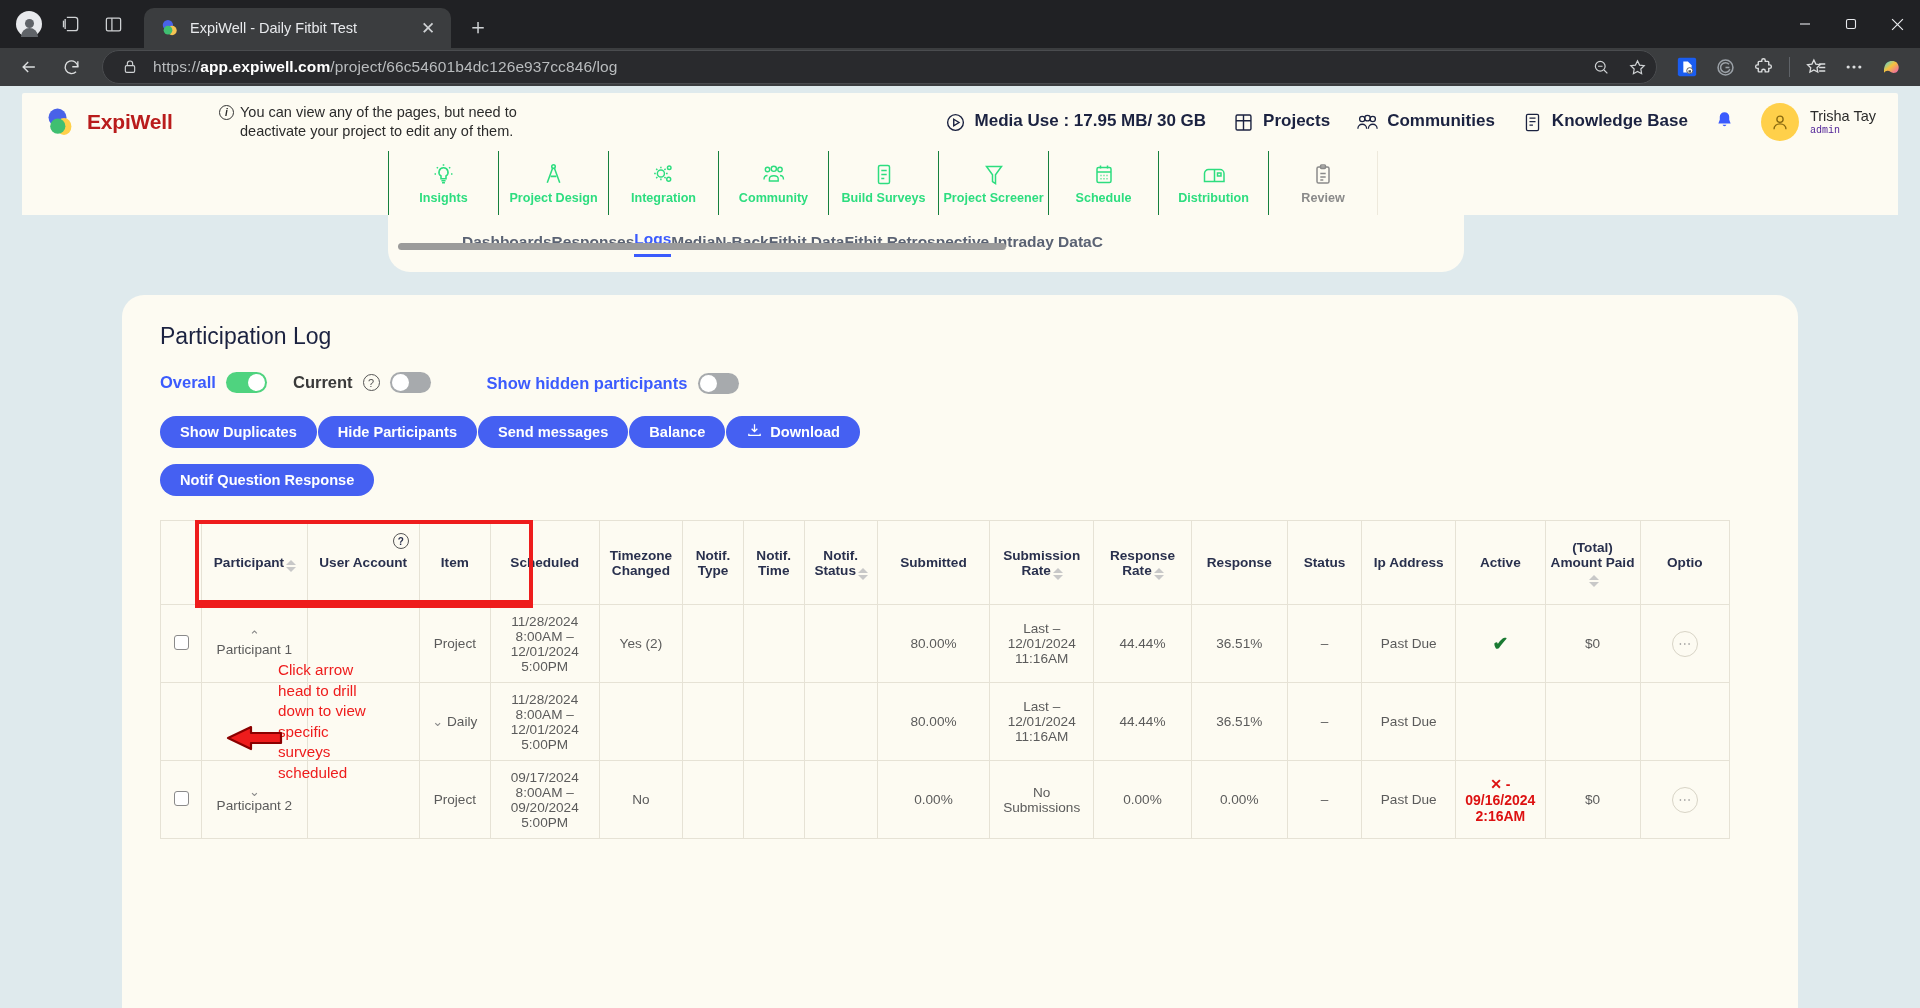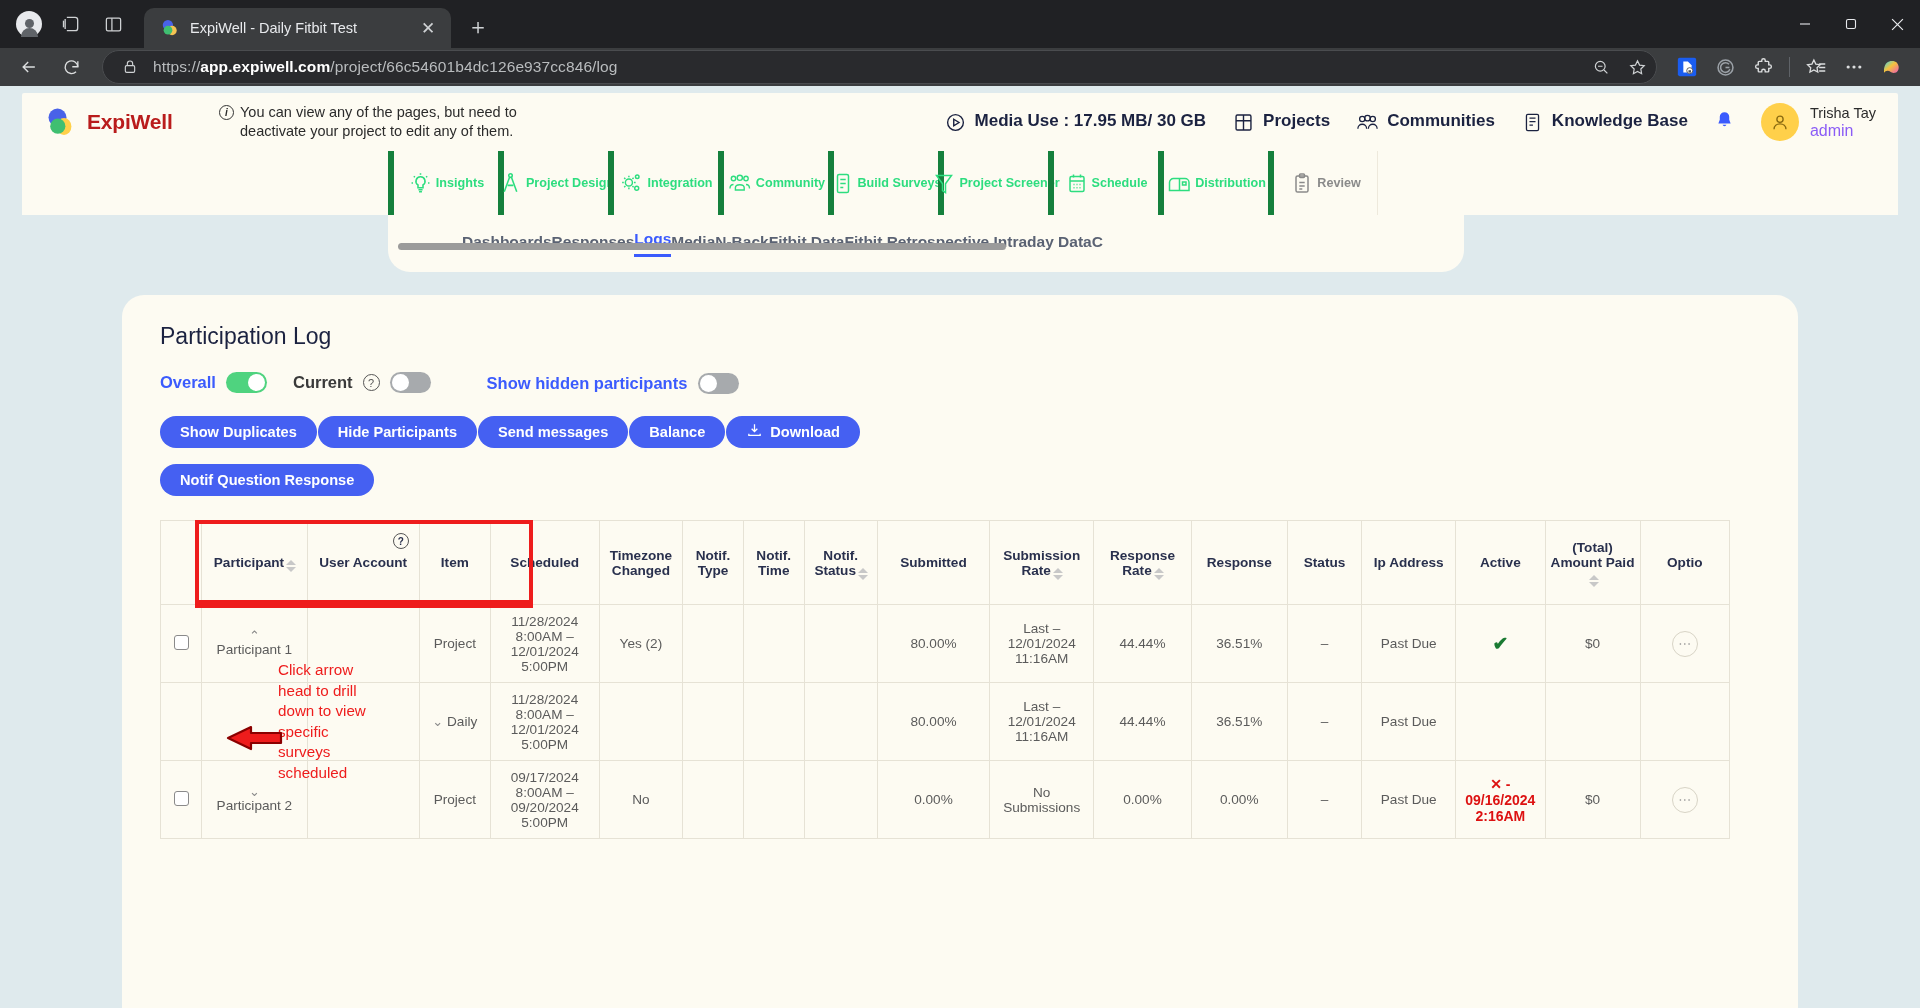--- a/index.html
+++ b/index.html
@@ -71,29 +71,29 @@
   .logo-text { font-size:21px; font-weight:700; color:#b91c1c; letter-spacing:-.2px;}
   .banner-msg { font-size:14.5px; color:#2b2b2b; line-height:19px; width:330px; flex:none; display:flex; gap:6px;}
   .info-i { flex:none; width:15px;height:15px;border-radius:50%;border:1.3px solid #333; font-size:10px; display:flex;align-items:center;justify-content:center; font-style:italic; font-weight:700; margin-top:2px;}
   .hdr-right { margin-left:auto; display:flex; align-items:center; gap:26px; }
   .hdr-item { display:flex; gap:8px; font-size:17px; font-weight:700; color:#1b2240; }
   .hdr-ico { width:23px;height:23px; display:flex;align-items:center;justify-content:center; flex:none;}
   .bell { color:#3b5bfd; font-size:20px; }
   .user-chip { display:flex; align-items:center; gap:11px; }
   .user-av { width:38px;height:38px;border-radius:50%;background:#ffd04a; display:flex;align-items:center;justify-content:center;}
   .user-name { font-size:14.5px; color:#2b2b2b; line-height:17px;}
-  .user-role { font-size:16px; color:#8b5cf6; }
+  .user-role { font-size:10px; color:#4c1d95;font-family:Liberation Mono, monospace; }
 
   .mainnav {
     height:64px; background:#fdfbf2; display:flex; align-items:stretch;
     padding-left:366px;
   }
   .navitem {
-    width:110px; display:flex; flex-direction:row; align-items:center; justify-content:center;
-    gap:3px; border-left:6px solid #15803d; position:relative;
+    width:110px; display:flex; flex-direction:column; align-items:center; justify-content:center;
+    gap:3px; border-left:1px solid #15803d; position:relative;
   }
   .navitem:last-child { border-right:1px solid #eee9dc; }
   .nav-ico { height:26px; display:flex; align-items:center; justify-content:center; color:#2ddd7f;}
   .nav-lbl { font-size:12.6px; font-weight:700; color:#2ddd7f; white-space:nowrap;}
   .navitem.muted .nav-ico, .navitem.muted .nav-lbl { color:#8a8a8a; }
 
   .subtabbar {
     position:relative; height:57px; background:#fdfbf2;
     border-radius: 0 0 22px 22px;
     margin-left:366px; margin-right:434px;

